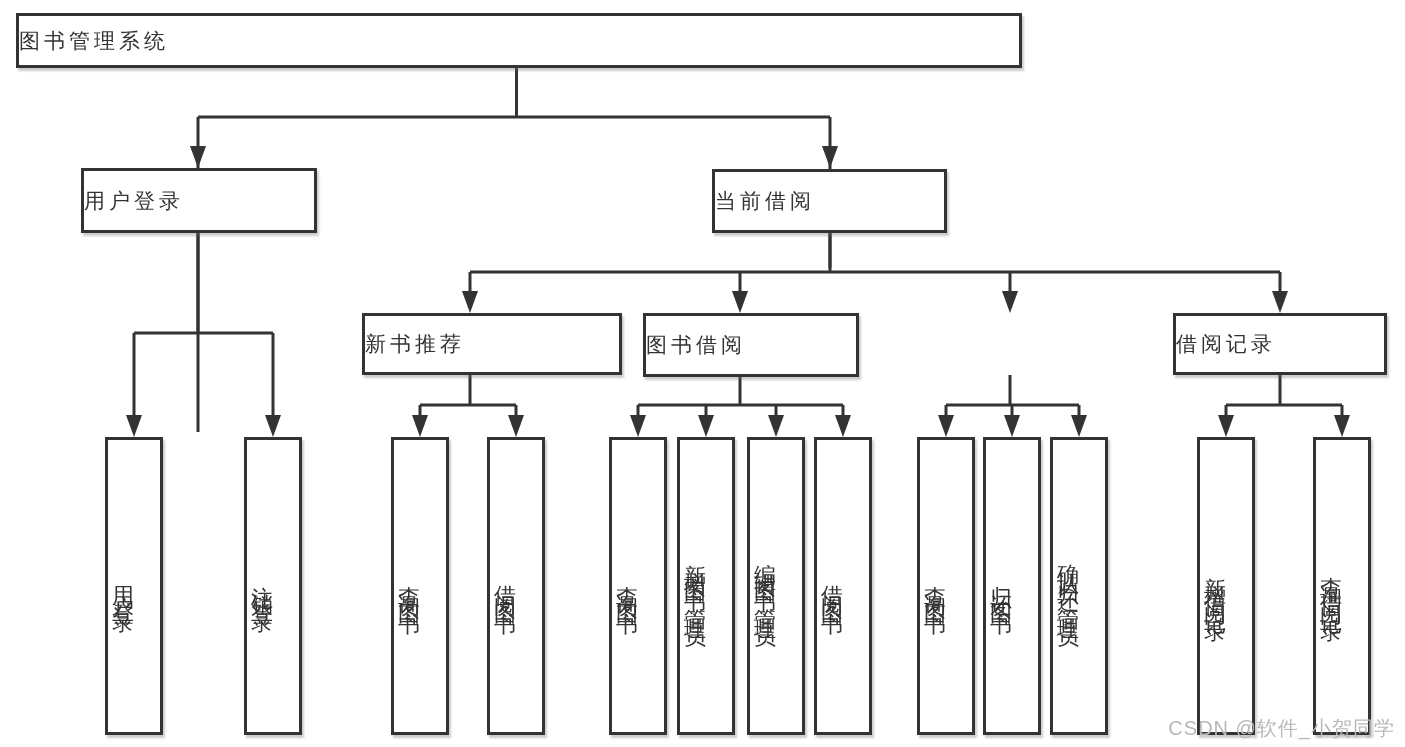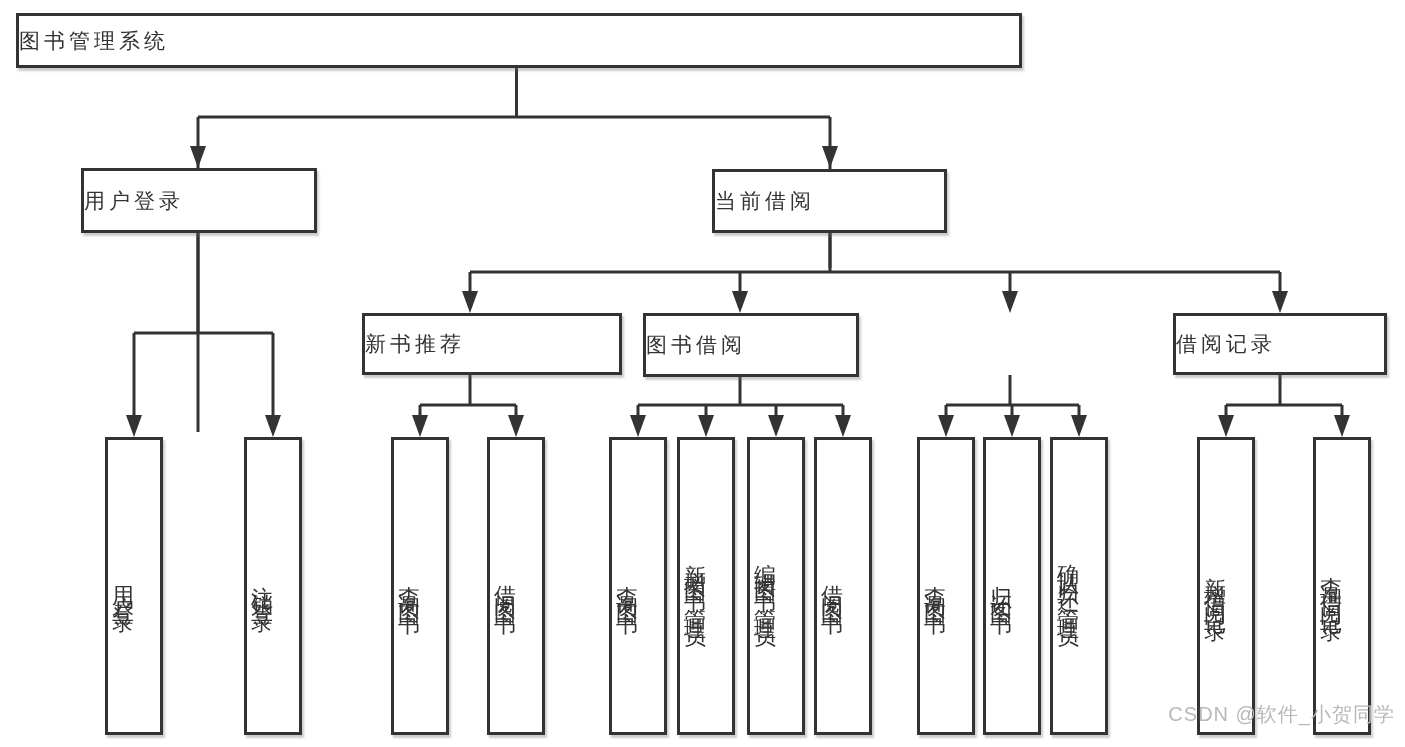--- a/index.html
+++ b/index.html
@@ -11,21 +11,21 @@
     position:absolute; background:#ffffff; border:3px solid #333333;
     display:flex; align-items:center; justify-content:flex-start;
     color:#333333; box-shadow:2px 3px 2px rgba(110,110,110,0.35);
   }
   .hlabel { font-size:21px; letter-spacing:4px; white-space:nowrap; color:#333333; }
   .leaf .vlabel {
     writing-mode:vertical-rl; text-orientation:mixed;
     font-size:22px; letter-spacing:9px; color:#333333; white-space:nowrap;
   }
   .watermark {
-    position:absolute; right:10px; bottom:19px; z-index:5;
+    position:absolute; right:10px; bottom:5px; z-index:5;
     font-size:20px; letter-spacing:1px; color:#b8b8b8; white-space:nowrap;
   }
 </style>
 </head>
 <body>
 
 <div class="stage">
 
   <svg class="wires" width="1405" height="747" viewBox="0 0 1405 747">
     <g stroke="#333333" stroke-width="3" fill="none">

